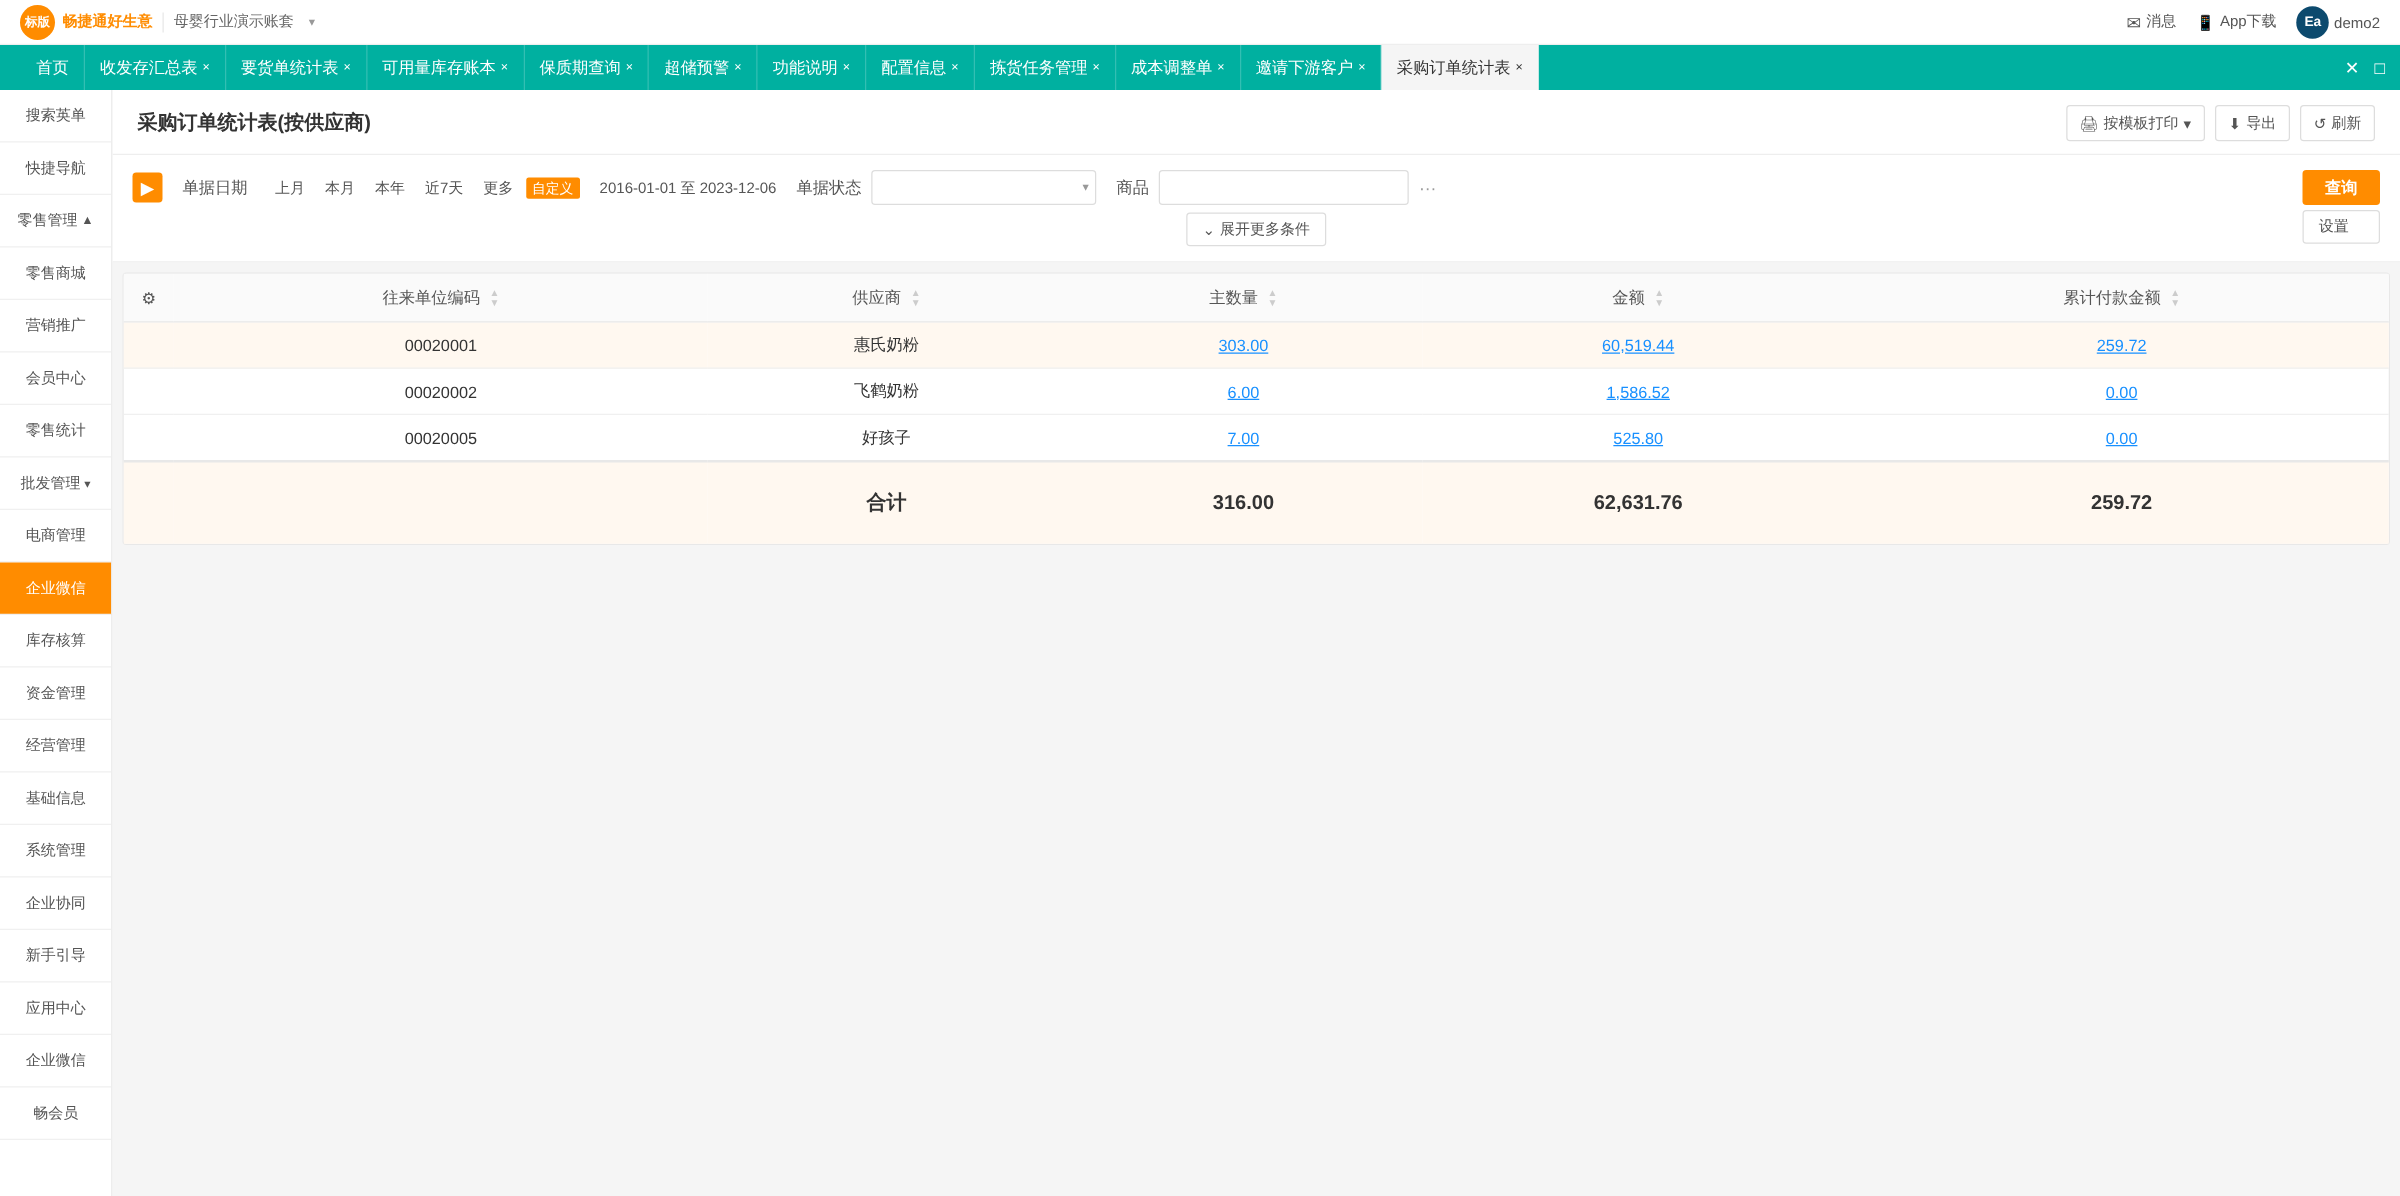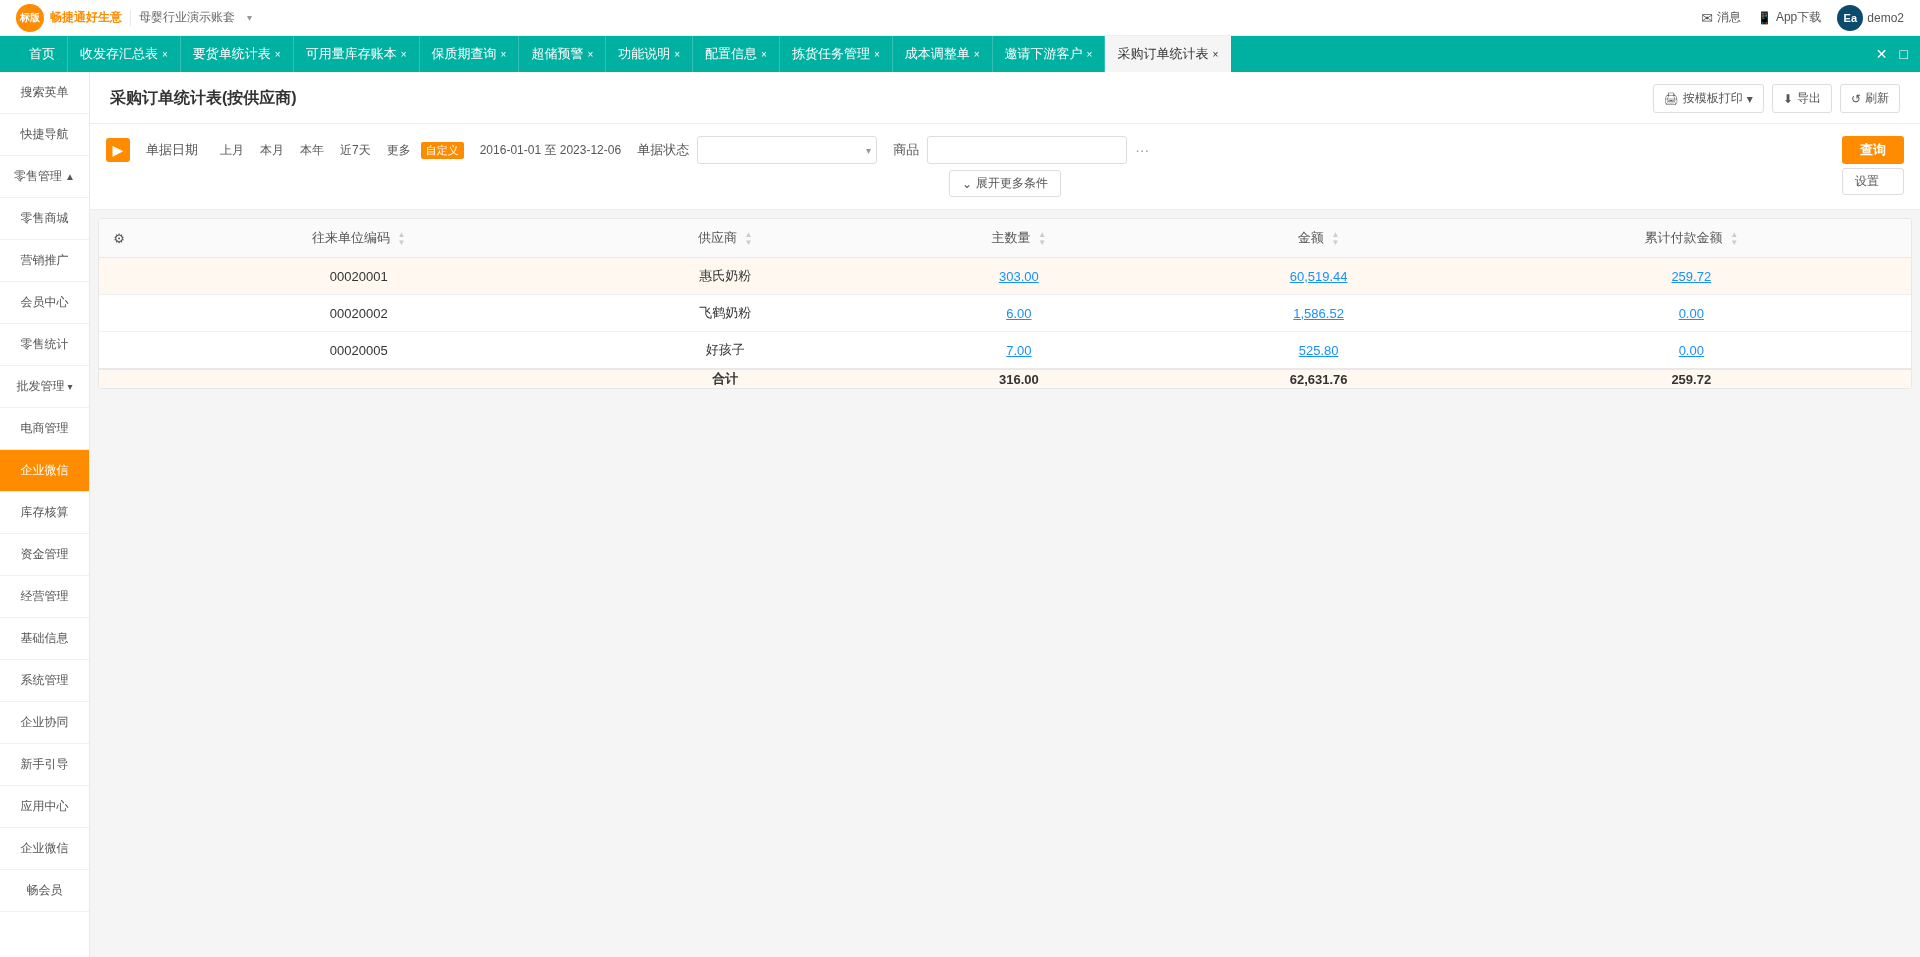--- a/index.html
+++ b/index.html
@@ -72,21 +72,21 @@
     .data-table thead th { background: #fafafa; border-bottom: 1px solid #e8e8e8; padding: 10px 12px; text-align: center; color: #555; font-size: 13px; font-weight: normal; white-space: nowrap; }
     .data-table thead th:first-child { width: 40px; }
     .data-table tbody td { padding: 9px 12px; border-bottom: 1px solid #f0f0f0; text-align: center; font-size: 13px; color: #333; }
     .data-table tbody tr:first-child td { background: #fff8f0; }
     .value-link { color: #1890ff; text-decoration: underline; cursor: pointer; }
     .row-num { color: #999; }
     .settings-icon-cell { color: #ccc; cursor: pointer; }
 
     
     .footer-row { background: #fff8f0; }
-    .footer-row td { padding: 0 12px; font-weight: bold; color: #333; font-size: 13px; border-top: 2px solid #e8e8e8; text-align: center; }
+    .footer-row td { padding: 22px 12px; font-weight: bold; color: #333; font-size: 16px; border-top: 2px solid #e8e8e8; text-align: center; }
 
     
     .sort-icon { display: inline-flex; flex-direction: column; margin-left: 4px; vertical-align: middle; }
     .sort-icon span { font-size: 8px; line-height: 1; color: #ccc; }
 
     
     .msg-icon { font-size: 14px; }
 
     
     .v-divider { width: 1px; height: 16px; background: #e8e8e8; }

